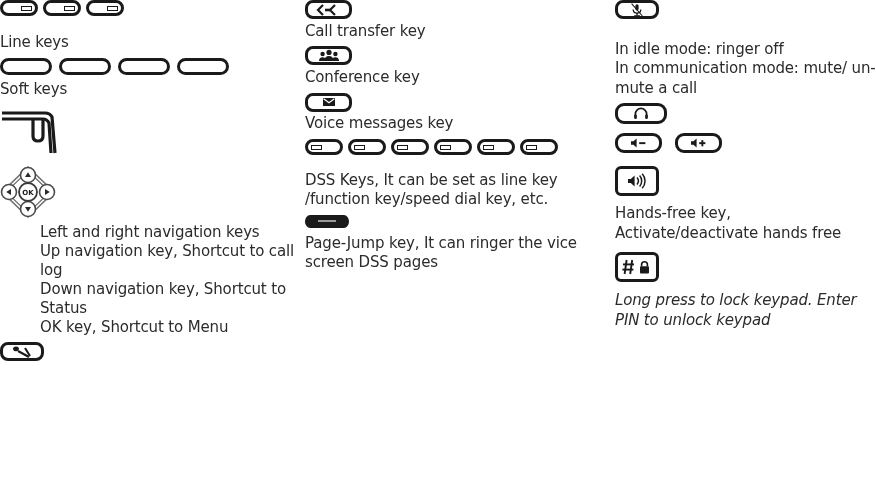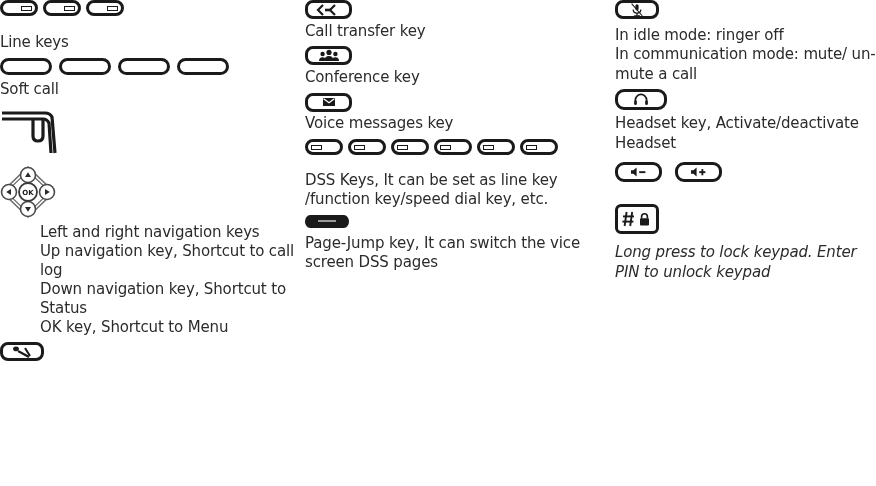--- a/index.html
+++ b/index.html
@@ -155,21 +155,21 @@
 
   <div class="gap-s"></div>
 
   <div class="entry">
     <div class="softkeys-row">
       <div class="key softkey"></div>
       <div class="key softkey"></div>
       <div class="key softkey"></div>
       <div class="key softkey"></div>
     </div>
-    <div class="caption" style="margin-top:5px;">Soft call</div>
+    <div class="caption" style="margin-top:5px;">Soft keys</div>
   </div>
 
   <div class="gap-m"></div>
 
   <div class="entry">
     <div class="mwi">
       <svg width="64" height="48" viewBox="0 0 64 48">
         <path d="M2 5 H45 Q50 5 52 9 L55 45" fill="none" stroke="#1a1a1a" stroke-width="3.2"></path>
         <path d="M2 11 H43 Q47 11 49 15 L51 45" fill="none" stroke="#1a1a1a" stroke-width="3.2"></path>
         <path d="M33 11 V28 Q33 33 38 33 Q43 33 43 28 V12" fill="none" stroke="#1a1a1a" stroke-width="3.2"></path>
@@ -286,55 +286,54 @@
     </div>
     <div class="caption">DSS Keys, It can be set as line key /function key/speed dial key, etc.</div>
   </div>
 
   <div class="gap-s"></div>
 
   <div class="entry">
     <div class="pagejump">
       <span class="bar"></span>
     </div>
-    <div class="caption" style="margin-top:6px;">Page-Jump key, It can switch the vice screen DSS pages</div>
+    <div class="caption" style="margin-top:6px;">Page-Jump key, It can ringer the vice screen DSS pages</div>
   </div>
 
   <div class="gap-s"></div>
 
 
 </div>
 
 <div class="col" id="col-right">
 
   <div class="entry">
     <div class="key fnkey" style="width:44px;height:19px;">
       <svg width="14" height="14" viewBox="0 0 14 14">
         <rect x="5.4" y="1.2" width="3.2" height="6.2" rx="1.6" fill="#1a1a1a"></rect>
         <path d="M3.2 6.6 Q3.2 10.2 7 10.2 Q10.8 10.2 10.8 6.6" fill="none" stroke="#1a1a1a" stroke-width="1.3"></path>
         <rect x="6.4" y="10" width="1.3" height="2.4" fill="#1a1a1a"></rect>
         <rect x="4.2" y="12.2" width="5.7" height="1.2" fill="#1a1a1a"></rect>
         <path d="M1.6 0.6 L12.4 13" stroke="#1a1a1a" stroke-width="1.1"></path>
       </svg>
     </div>
-    <div class="caption" style="margin-top:5px;">In idle mode: ringer off
+    <div class="caption" style="margin-top:19px;">In idle mode: ringer off
 In communication mode: mute/ un-mute a call</div>
   </div>
 
   <div class="gap-s"></div>
 
   <div class="entry">
     <div class="key fnkey-wide">
       <svg width="16" height="13" viewBox="0 0 16 13">
         <path d="M2.4 11 V7 A5.6 5.6 0 0 1 13.6 7 V11" fill="none" stroke="#1a1a1a" stroke-width="1.7"></path>
         <rect x="1.2" y="7.4" width="2.6" height="4.6" rx="1.2" fill="#1a1a1a"></rect>
         <rect x="12.2" y="7.4" width="2.6" height="4.6" rx="1.2" fill="#1a1a1a"></rect>
       </svg>
     </div>
-    <div class="caption" style="margin-top:4px;">Headset key, Activate/deactivate Headset</div>
   </div>
 
   <div class="gap-m"></div>
 
   <div class="entry">
     <div class="volrow">
       <div class="key volkey">
         <svg width="24" height="12" viewBox="0 0 24 12">
           <path d="M4 4.2 H6.4 L9.6 1.6 V10.4 L6.4 7.8 H4 Z" fill="#1a1a1a"></path>
           <rect x="12.2" y="5.2" width="6.2" height="1.9" fill="#1a1a1a"></rect>
@@ -345,20 +344,31 @@
           <path d="M4 4.2 H6.4 L9.6 1.6 V10.4 L6.4 7.8 H4 Z" fill="#1a1a1a"></path>
           <rect x="12.2" y="5.2" width="6.2" height="1.9" fill="#1a1a1a"></rect>
           <rect x="14.4" y="3.1" width="1.9" height="6.2" fill="#1a1a1a"></rect>
         </svg>
       </div>
     </div>
   </div>
 
   <div class="gap-l"></div>
 
+  <div class="entry">
+    <div class="key sqkey">
+      <svg width="24" height="16" viewBox="0 0 24 16">
+        <path d="M3 6 H5.8 L9.6 2.4 V13.6 L5.8 10 H3 Z" fill="#1a1a1a"></path>
+        <path d="M12 4.6 A5.2 5.2 0 0 1 12 11.4" fill="none" stroke="#1a1a1a" stroke-width="1.5"></path>
+        <path d="M14.6 2.6 A8 8 0 0 1 14.6 13.4" fill="none" stroke="#1a1a1a" stroke-width="1.5"></path>
+        <path d="M17.2 0.8 A10.6 10.6 0 0 1 17.2 15.2" fill="none" stroke="#1a1a1a" stroke-width="1.5"></path>
+      </svg>
+    </div>
+    <div class="caption" style="margin-top:8px;">Hands-free key, Activate/deactivate hands free</div>
+  </div>
 
   <div class="gap-m"></div>
 
   <div class="entry">
     <div class="key lockkey">
       <svg width="32" height="18" viewBox="0 0 32 18">
         <g stroke="#1a1a1a" stroke-width="1.9" fill="none">
           <path d="M5.6 2 L3.6 16"></path>
           <path d="M11.2 2 L9.2 16"></path>
           <path d="M2 6.4 H13"></path>

